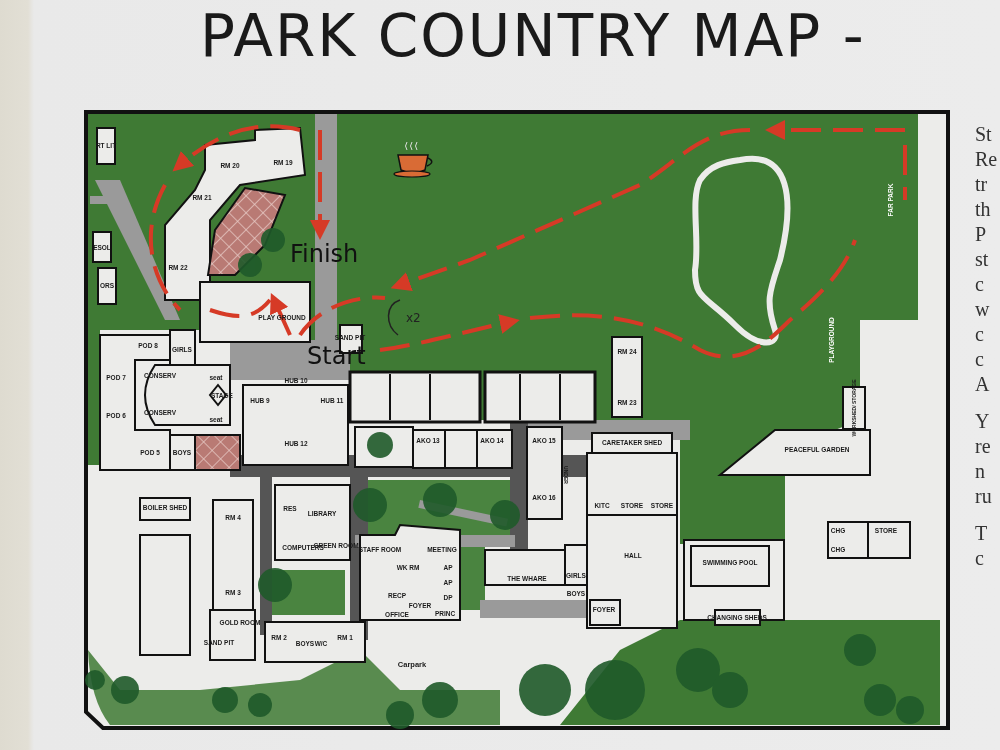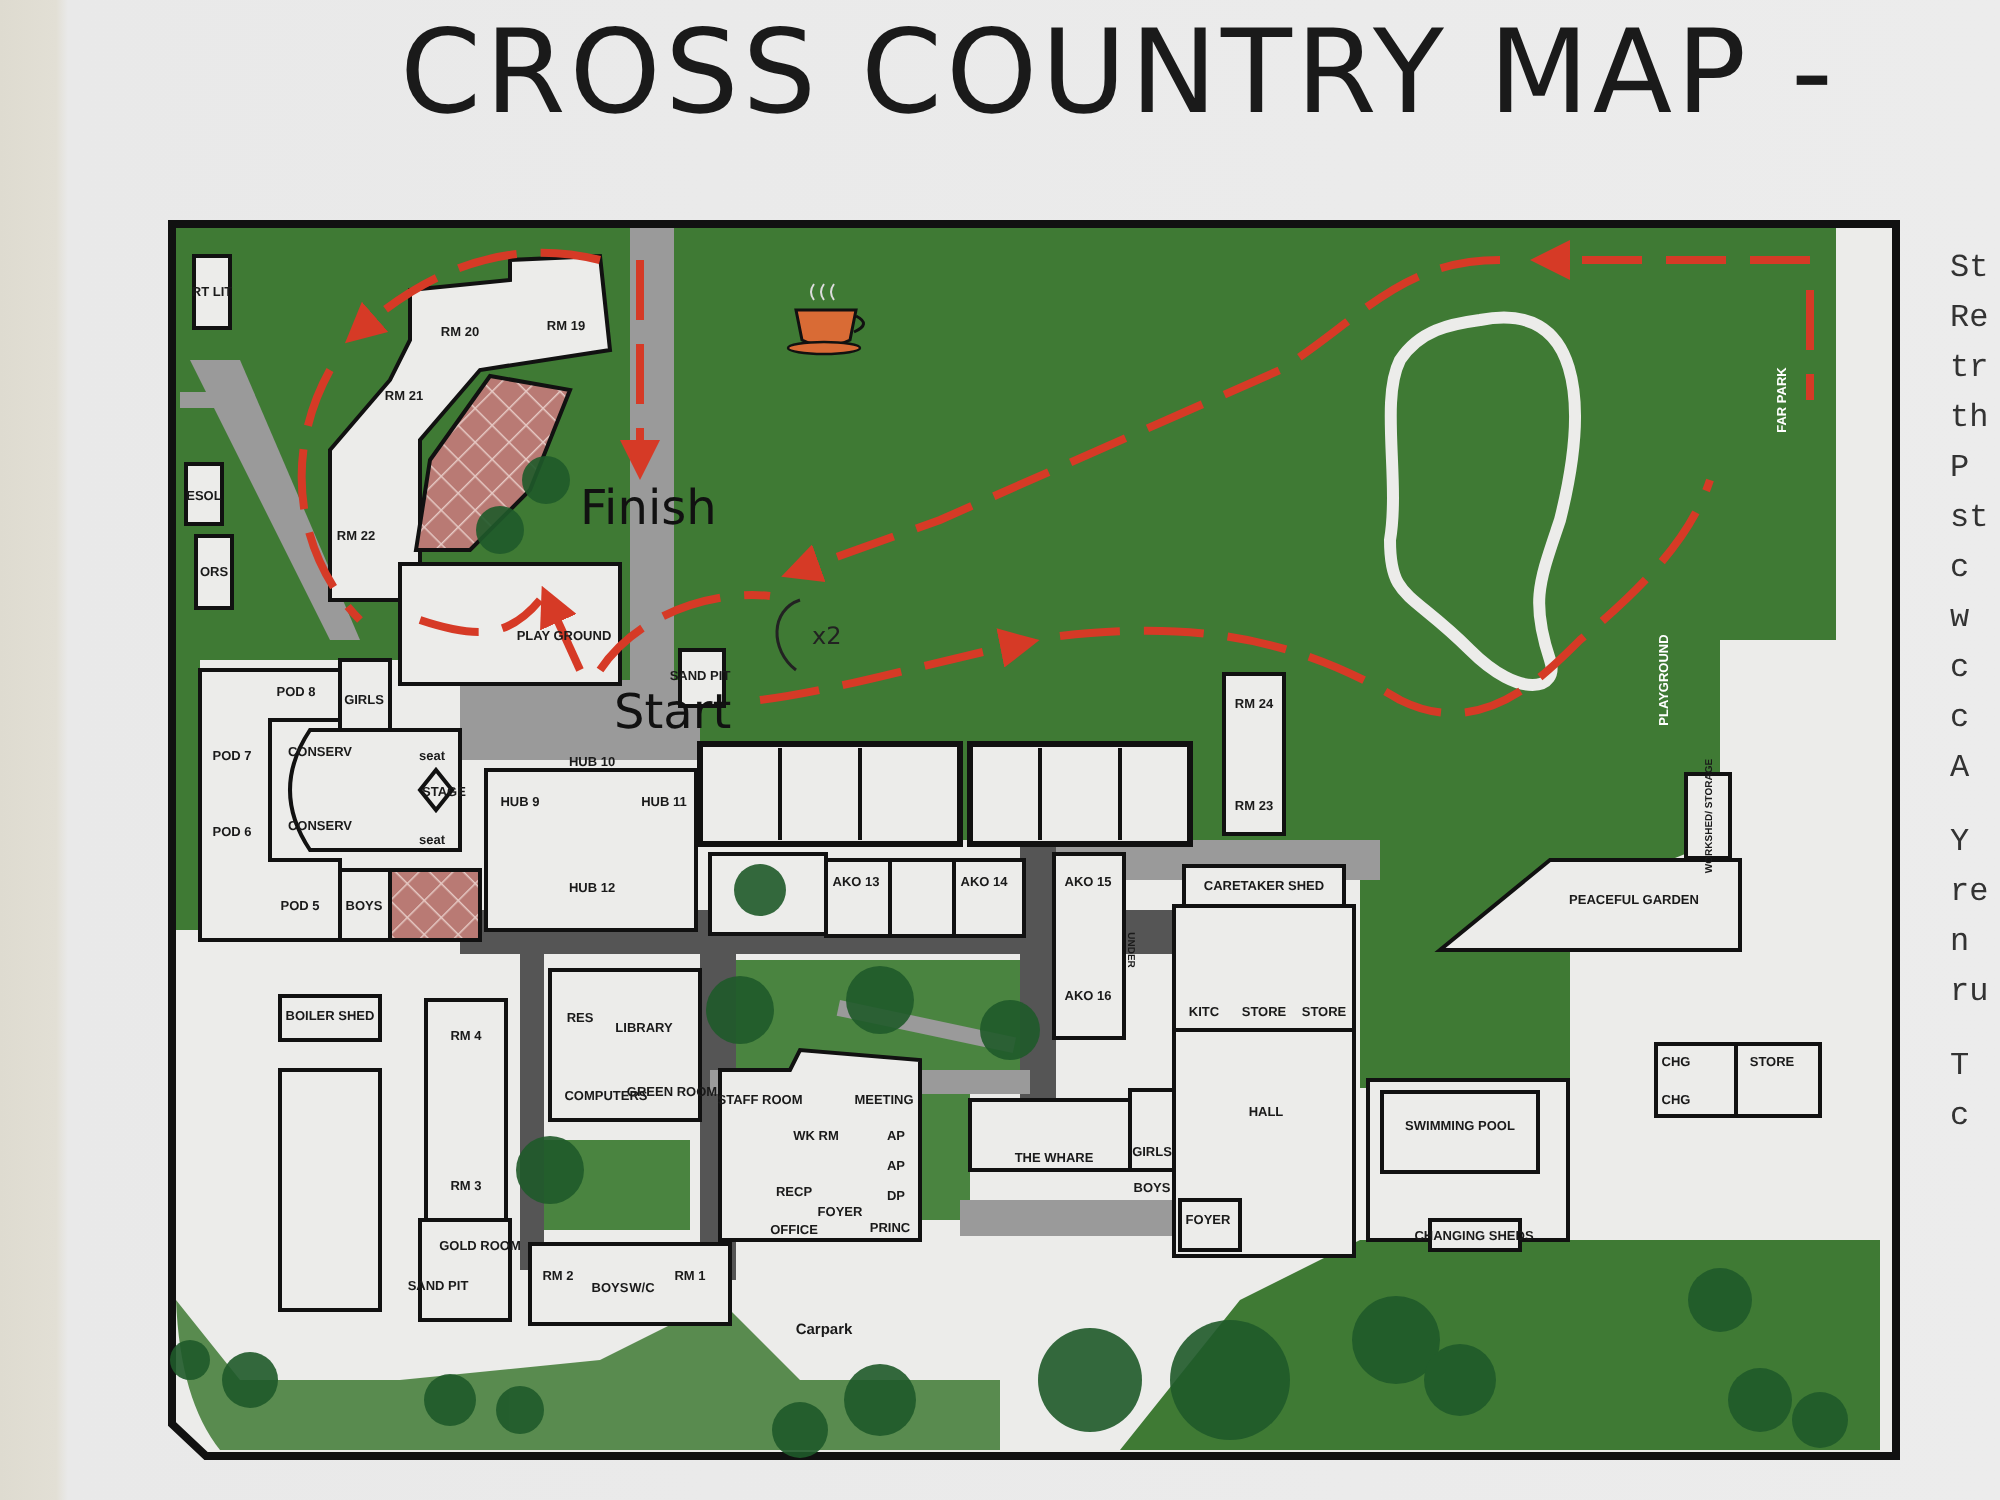--- a/index.html
+++ b/index.html
@@ -2,28 +2,28 @@
 <html><head>
 <meta charset="utf-8">
 <style>
   html,body{margin:0;padding:0;}
   body{width:1000px;height:750px;overflow:hidden;position:relative;
        background:linear-gradient(90deg,#dedbd0 0,#e2dfd5 28px,#e9e9e9 34px,#ececec 100%);
        font-family:"Liberation Sans",sans-serif;}
   .title{position:absolute;left:200px;top:2px;font-family:"DejaVu Sans",sans-serif;
          font-size:58px;letter-spacing:2px;color:#1a1a1a;font-weight:normal;white-space:nowrap;}
   .map{position:absolute;left:0;top:0;width:1000px;height:750px;}
-  .side{position:absolute;left:975px;font-family:Liberation Mono, monospace;font-size:16px;
+  .side{position:absolute;left:975px;font-family:Liberation Serif, serif;font-size:20px;
         color:#333;line-height:25px;white-space:nowrap;}
   .lbl{font-family:"Liberation Sans",sans-serif;font-weight:bold;fill:#1a1a1a;}
 </style>
 </head>
 <body>
 
-<div class="title">CROSS COUNTRY MAP -</div>
+<div class="title">PARK COUNTRY MAP -</div>
 
 <svg class="map" viewBox="0 0 1000 750" width="1000" height="750">
   <defs>
     <pattern id="brick" width="12" height="12" patternUnits="userSpaceOnUse" patternTransform="rotate(45)">
       <rect width="12" height="12" fill="#b97a74"></rect>
       <path d="M0 0H12M0 0V12" stroke="#e6c9c4" stroke-width="1.5"></path>
     </pattern>
     <marker id="ah" viewBox="0 0 10 10" refX="5" refY="5" markerWidth="5" markerHeight="5" orient="auto">
       <path d="M0 0L10 5L0 10z" fill="#d63a26"></path>
     </marker>

